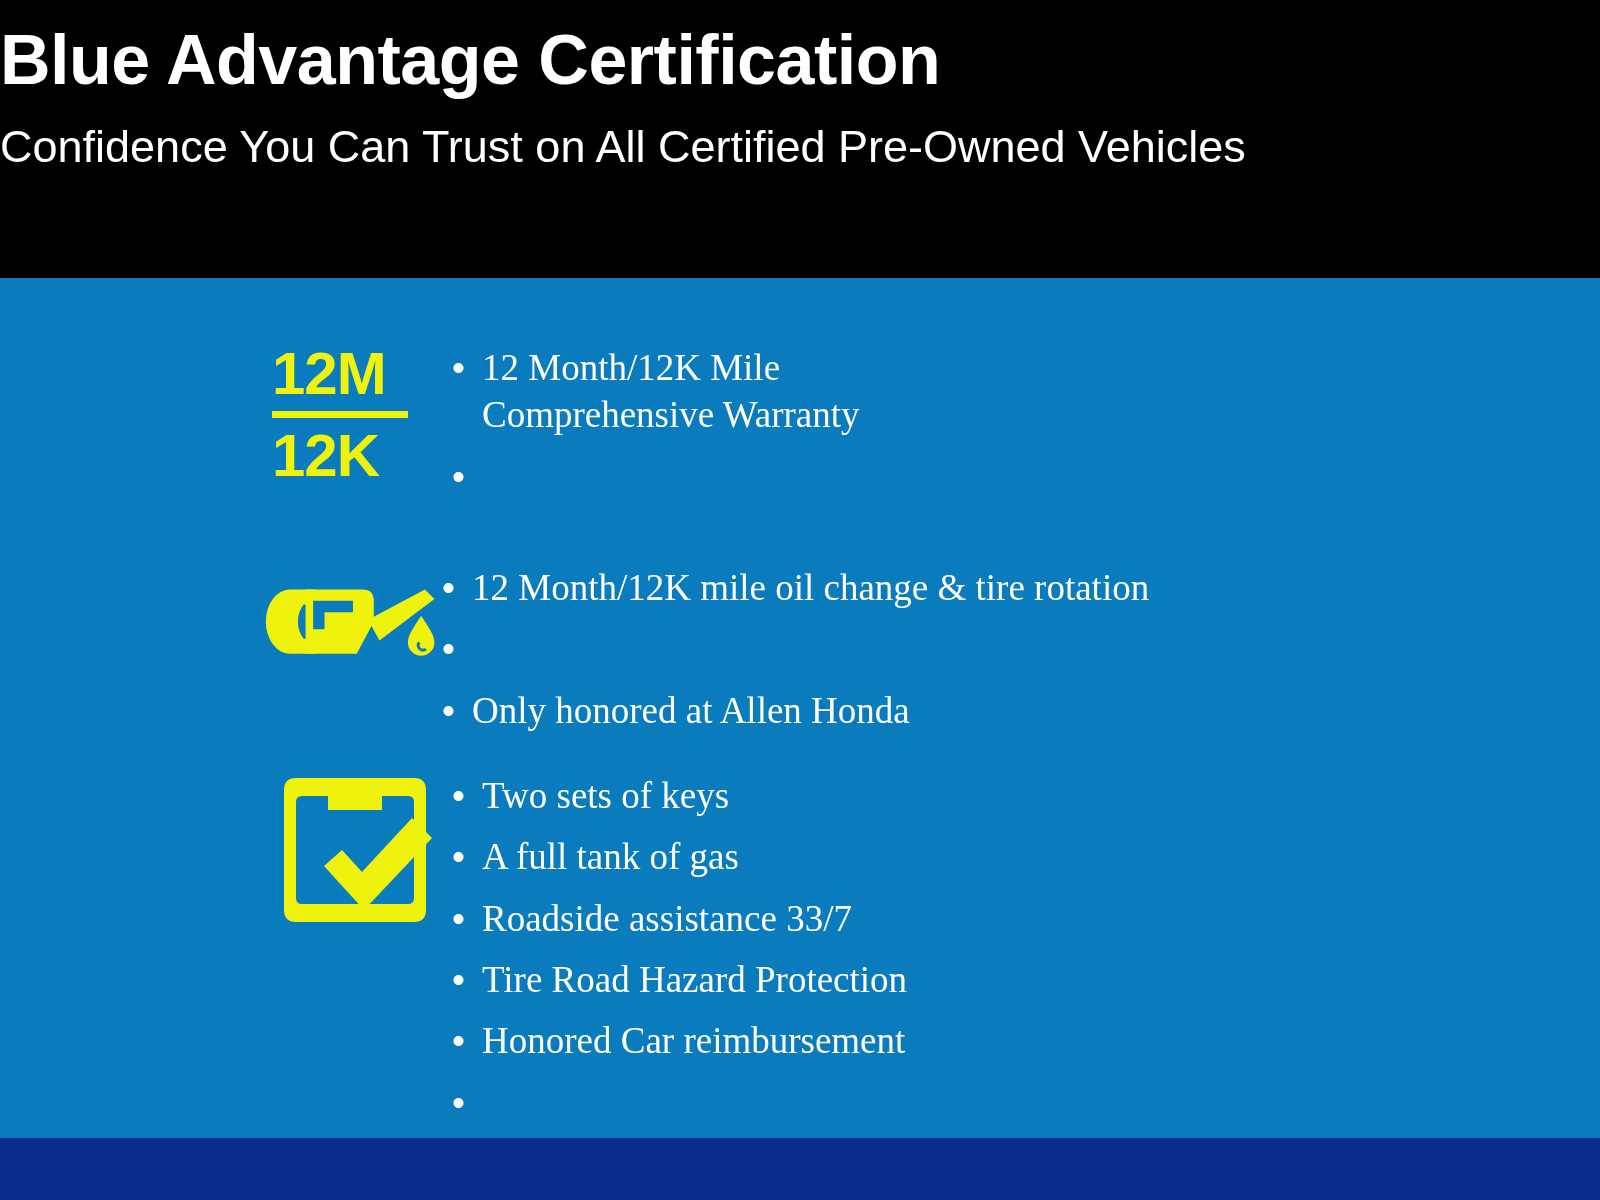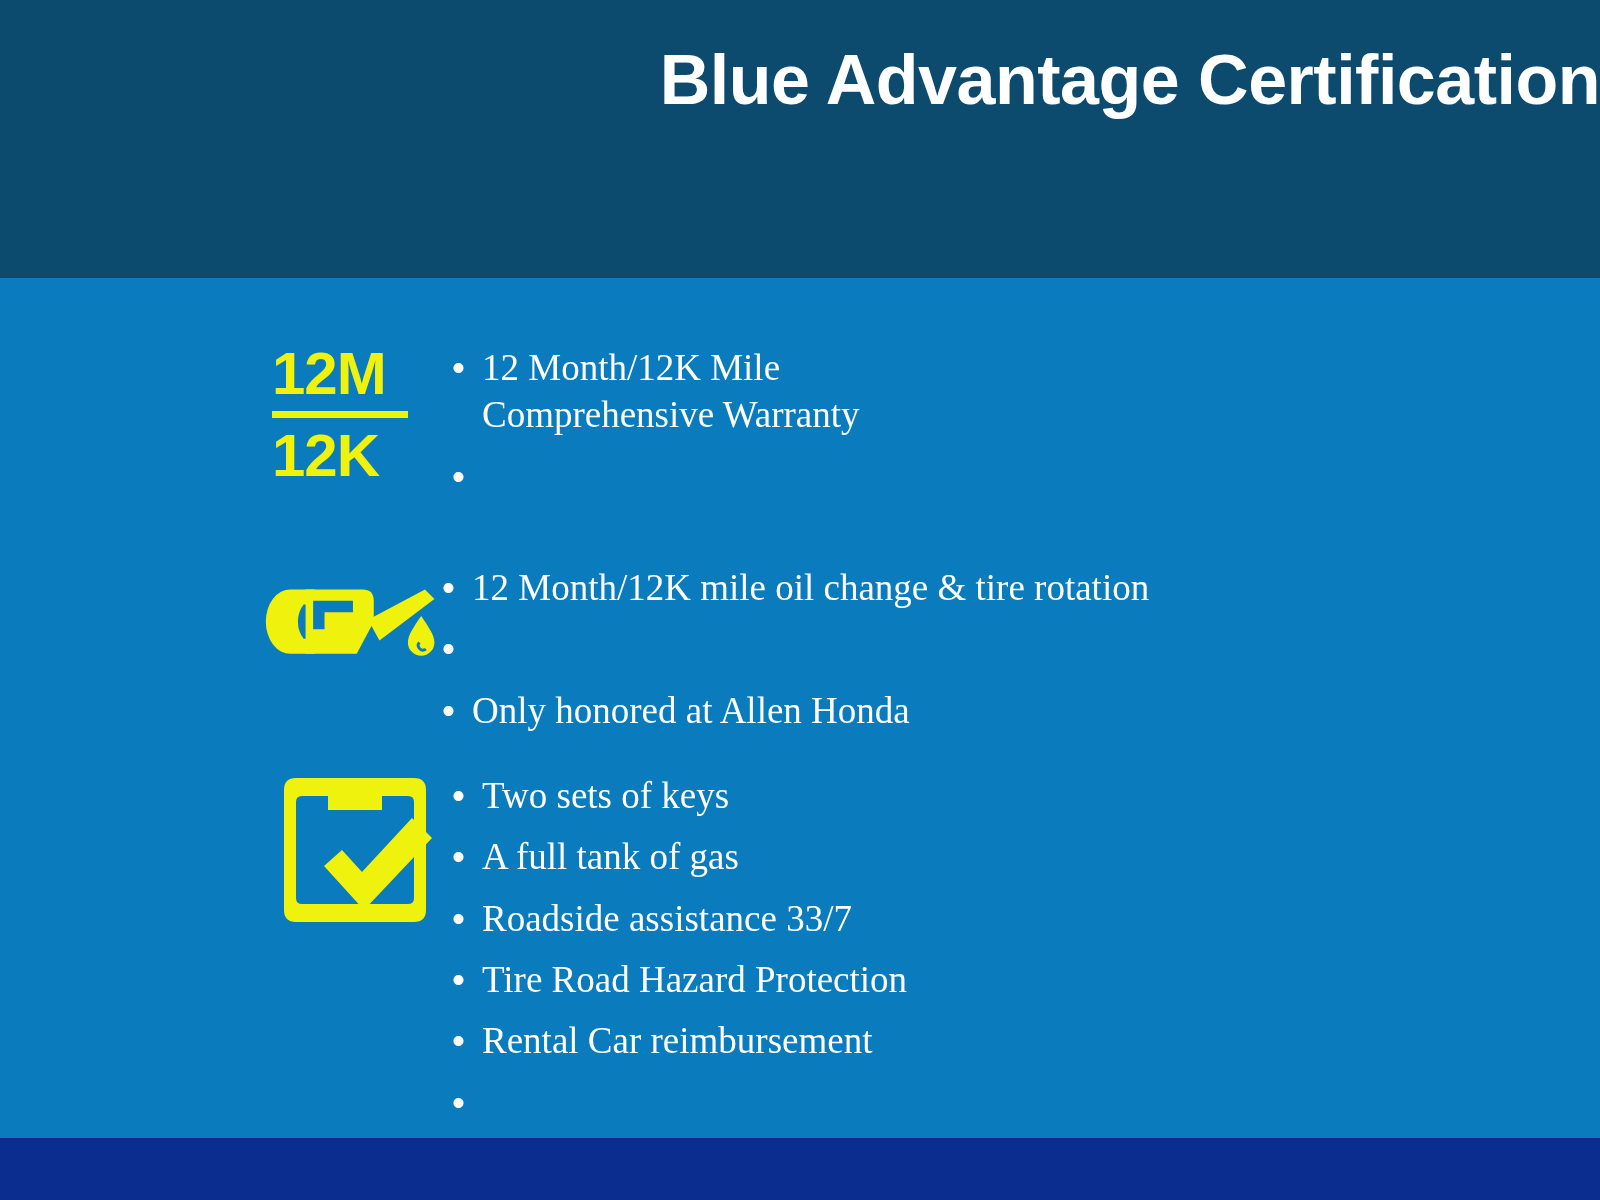--- a/index.html
+++ b/index.html
@@ -18,27 +18,27 @@
     background: #0A7BBC;
   }
 
   
   .header {
     position: absolute;
     left: 0;
     top: 0;
     width: 1600px;
     height: 278px;
-    background: #0c4a6e;
+    background: #000000;
     box-sizing: border-box;
     display: flex;
     flex-direction: column;
-    align-items: flex-end;
+    align-items: flex-start;
     justify-content: flex-start;
-    padding-top: 44px;
+    padding-top: 24px;
   }
   .header-title {
     color: #FFFFFF;
     font-size: 70px;
     font-weight: bold;
     letter-spacing: -0.5px;
     line-height: 1.05;
     white-space: nowrap;
   }
   .header-subtitle {
@@ -133,20 +133,21 @@
     background: #0A2D8F;
   }
 </style>
 </head>
 <body>
 
 <div class="poster">
 
   <div class="header">
     <div class="header-title">Blue Advantage Certification</div>
+    <div class="header-subtitle">Confidence You Can Trust on All Certified Pre-Owned Vehicles</div>
   </div>
 
   <div class="body-area">
 
     <div class="feature-row feature-row-0">
       <div class="icon-cell">
         <div class="frac-icon">
           <div class="frac-num">12M</div>
           <div class="frac-bar"></div>
           <div class="frac-den">12K</div>
@@ -219,21 +220,21 @@
         <div class="bullet-item">
           <span class="bullet-dot">•</span>
           <span class="bullet-text">Roadside assistance 33/7</span>
         </div>
         <div class="bullet-item">
           <span class="bullet-dot">•</span>
           <span class="bullet-text">Tire Road Hazard Protection</span>
         </div>
         <div class="bullet-item">
           <span class="bullet-dot">•</span>
-          <span class="bullet-text">Rental Car reimbursement</span>
+          <span class="bullet-text">Honored Car reimbursement</span>
         </div>
         <div class="bullet-item">
           <span class="bullet-dot">•</span>
         </div>
       </div>
     </div>
 
   </div>
 
   <div class="footer"></div>

